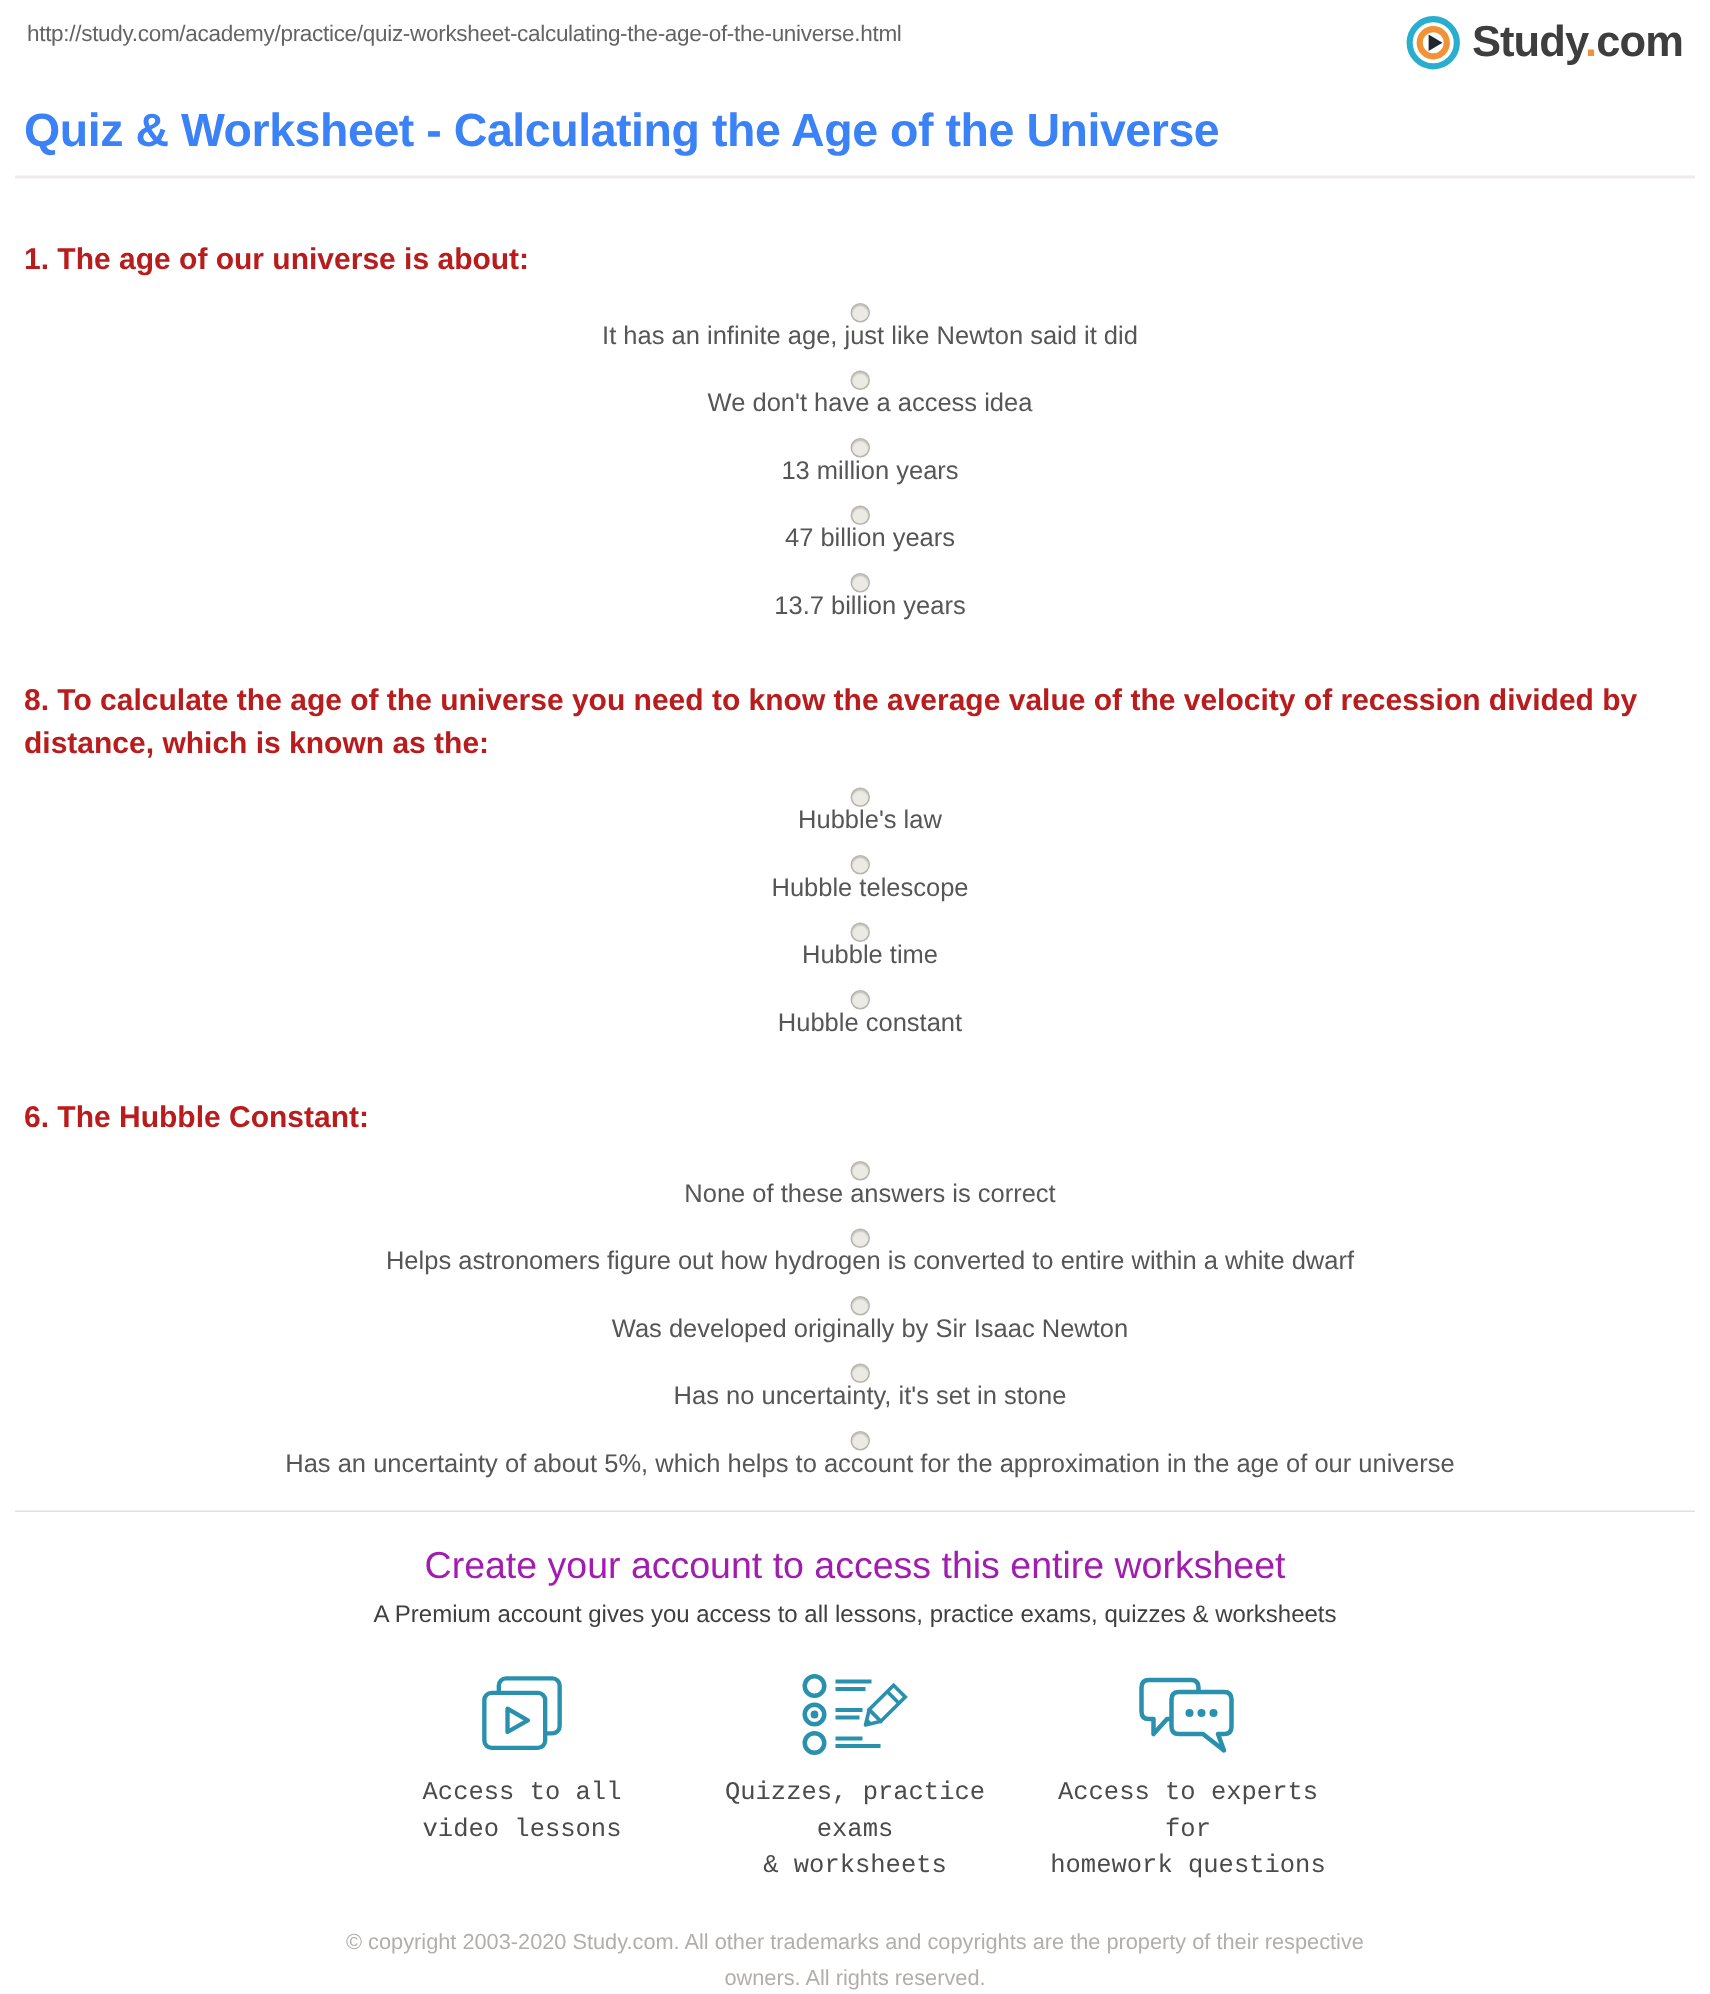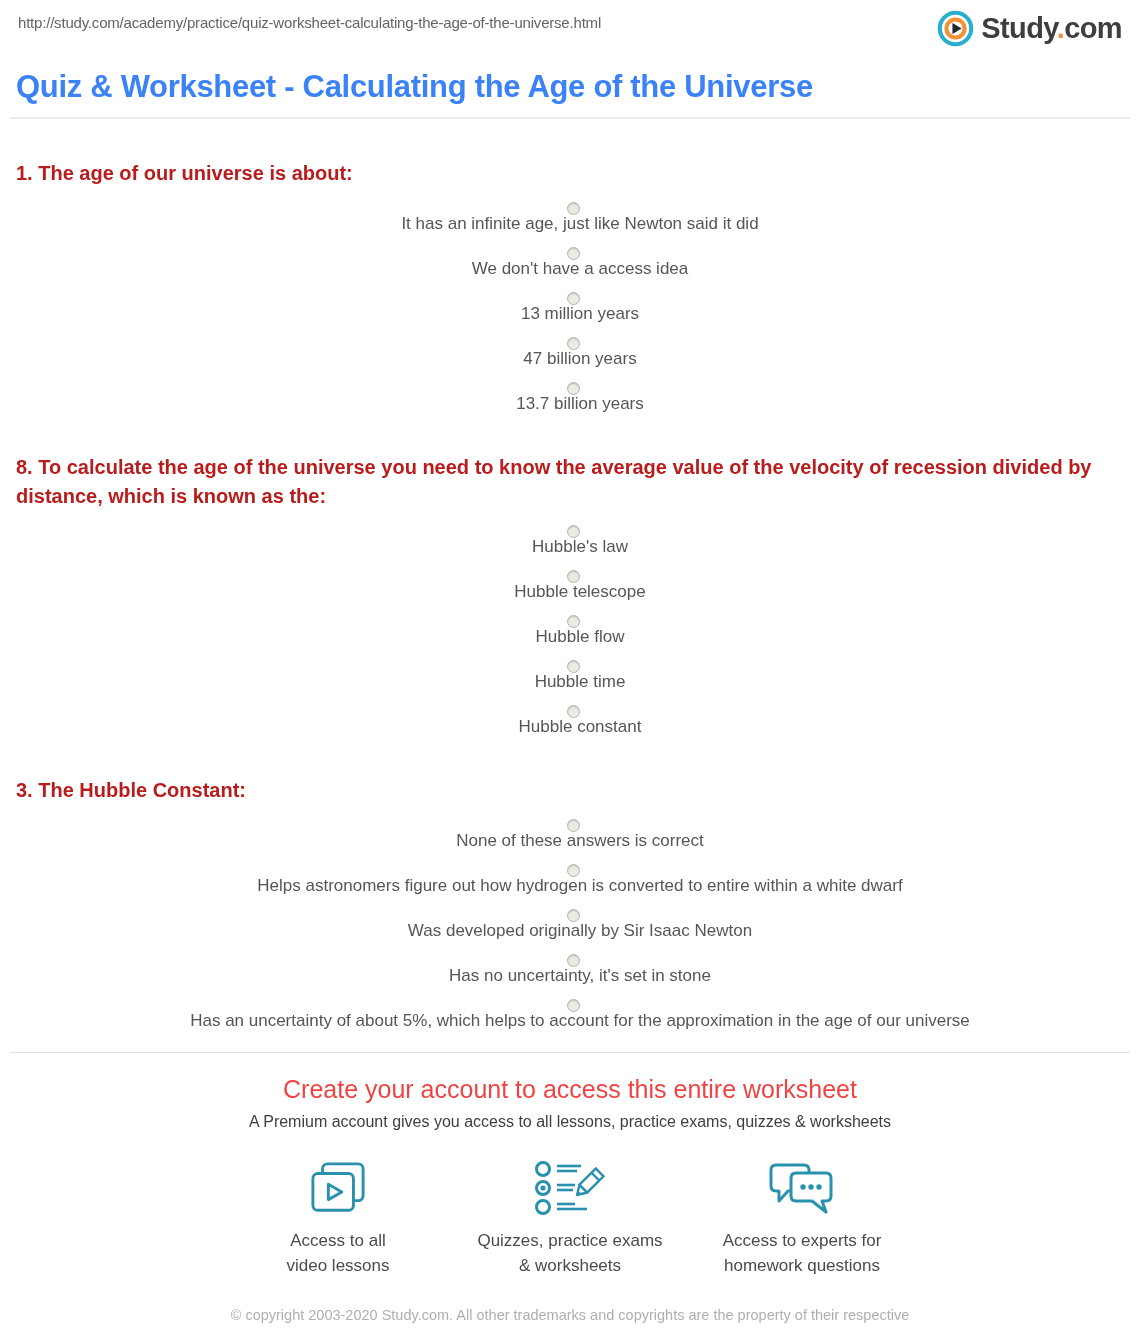--- a/index.html
+++ b/index.html
@@ -36,25 +36,25 @@
     flex:0 0 auto;
     width:13px; height:13px; border-radius:50%;
     background:#eceae5; border:1px solid #b9b4ac;
     box-shadow: inset 0 1px 1px rgba(0,0,0,0.18);
     margin-left:6px;
   }
   .opt-label { margin-left:20px; font-size:17px; color:#565656; line-height:18px; }
   
   .cta-rule { margin:22px 10px 0 10px; border-bottom:1px solid #e3e1df; }
   .cta { text-align:center; }
-  .cta-heading { margin-top:22px; font-size:25px; font-weight:400; color:#ef4444; }
+  .cta-heading { margin-top:22px; font-size:25px; font-weight:400; color:#a21caf; }
   .cta-sub { margin-top:9px; font-size:16px; color:#3f3f3f; }
   .features {
     margin-top:28px;
-    display:flex; justify-content:center; align-items:flex-start; gap:22px;
+    display:flex; justify-content:center; align-items:flex-start; gap:12px;font-family:Liberation Mono, monospace;
   }
   .feature { width:210px; text-align:center; }
   .feature .icon-box { height:58px; display:flex; align-items:flex-end; justify-content:center; }
   .feature-label {
     margin-top:12px; font-size:17px; color:#4b4b4b; line-height:1.45;
     white-space:pre-line;
   }
   
   .footer {
     margin:26px auto 0 auto; max-width:710px;
@@ -113,34 +113,30 @@
     <div class="option">
       <span class="radio"></span>
       <span class="opt-label">Hubble's law</span>
     </div>
     <div class="option">
       <span class="radio"></span>
       <span class="opt-label">Hubble telescope</span>
     </div>
     <div class="option">
       <span class="radio"></span>
-      <span class="opt-label">Hubble flow</span>
-    </div>
-    <div class="option">
-      <span class="radio"></span>
       <span class="opt-label">Hubble time</span>
     </div>
     <div class="option">
       <span class="radio"></span>
       <span class="opt-label">Hubble constant</span>
     </div>
   </section>
 
   <section>
-    <h2 class="q-text">3. The Hubble Constant:</h2>
+    <h2 class="q-text">6. The Hubble Constant:</h2>
     <div class="option">
       <span class="radio"></span>
       <span class="opt-label">None of these answers is correct</span>
     </div>
     <div class="option">
       <span class="radio"></span>
       <span class="opt-label">Helps astronomers figure out how hydrogen is converted to entire within a white dwarf</span>
     </div>
     <div class="option">
       <span class="radio"></span>

